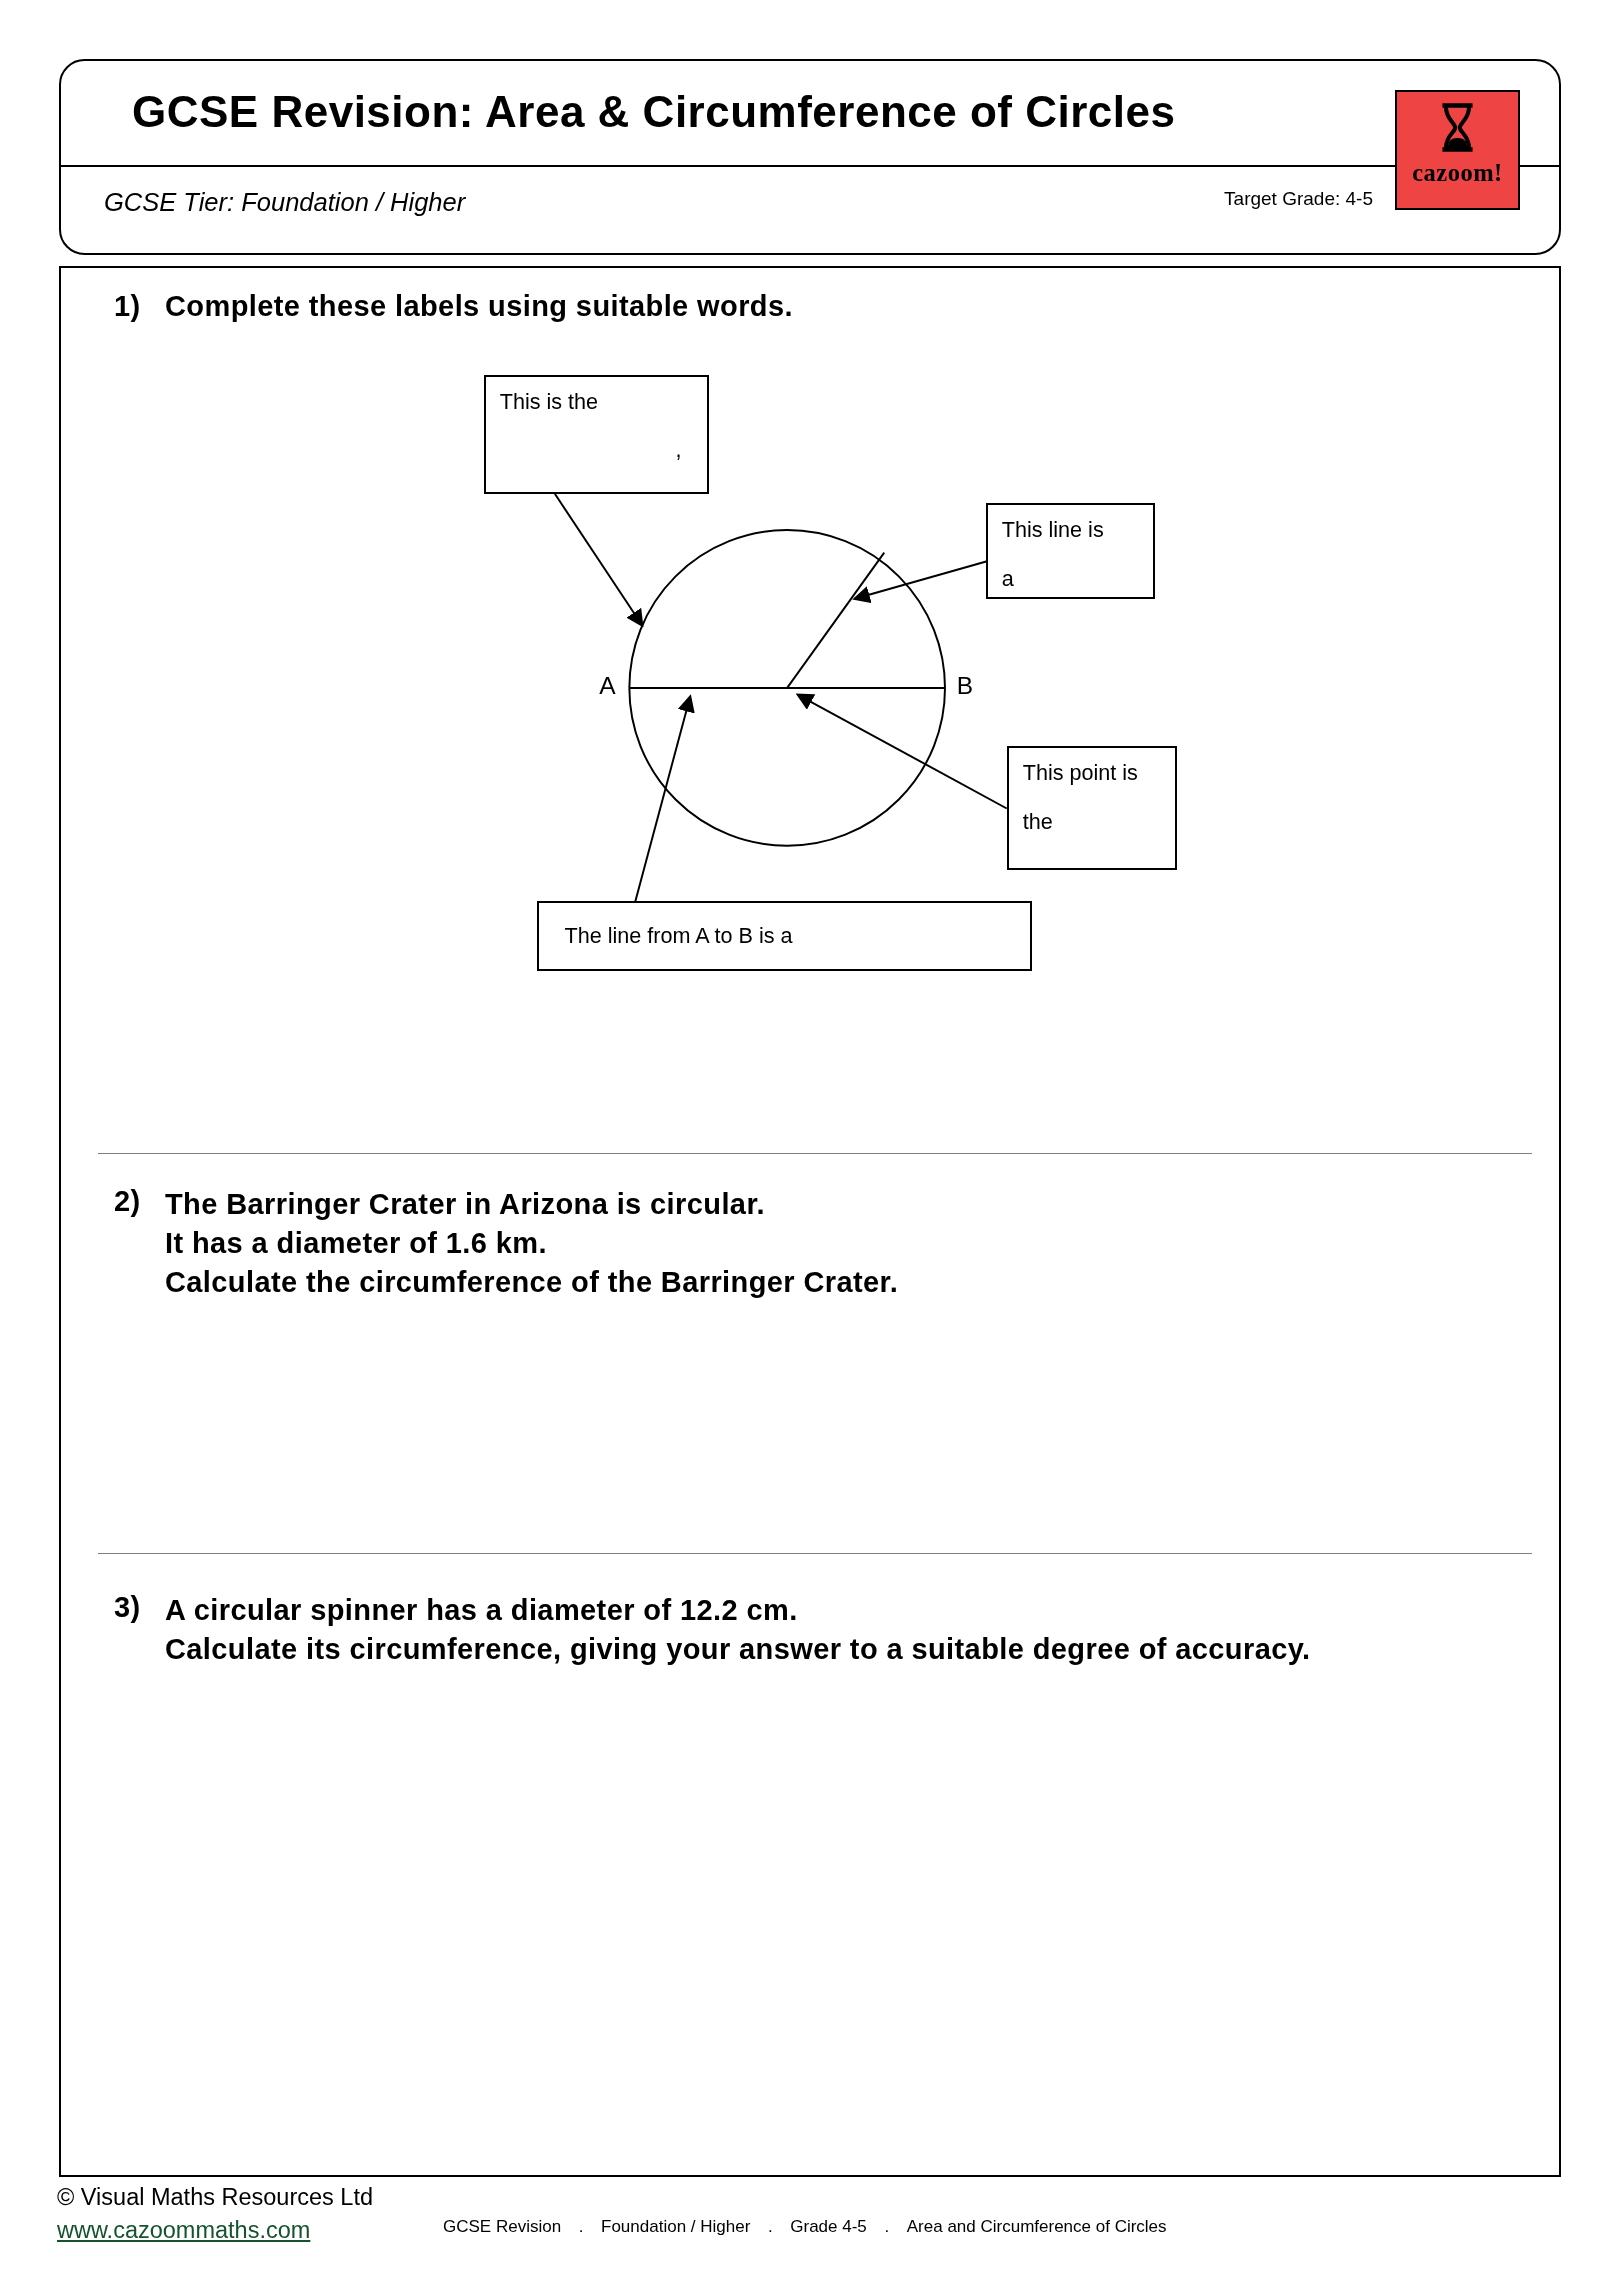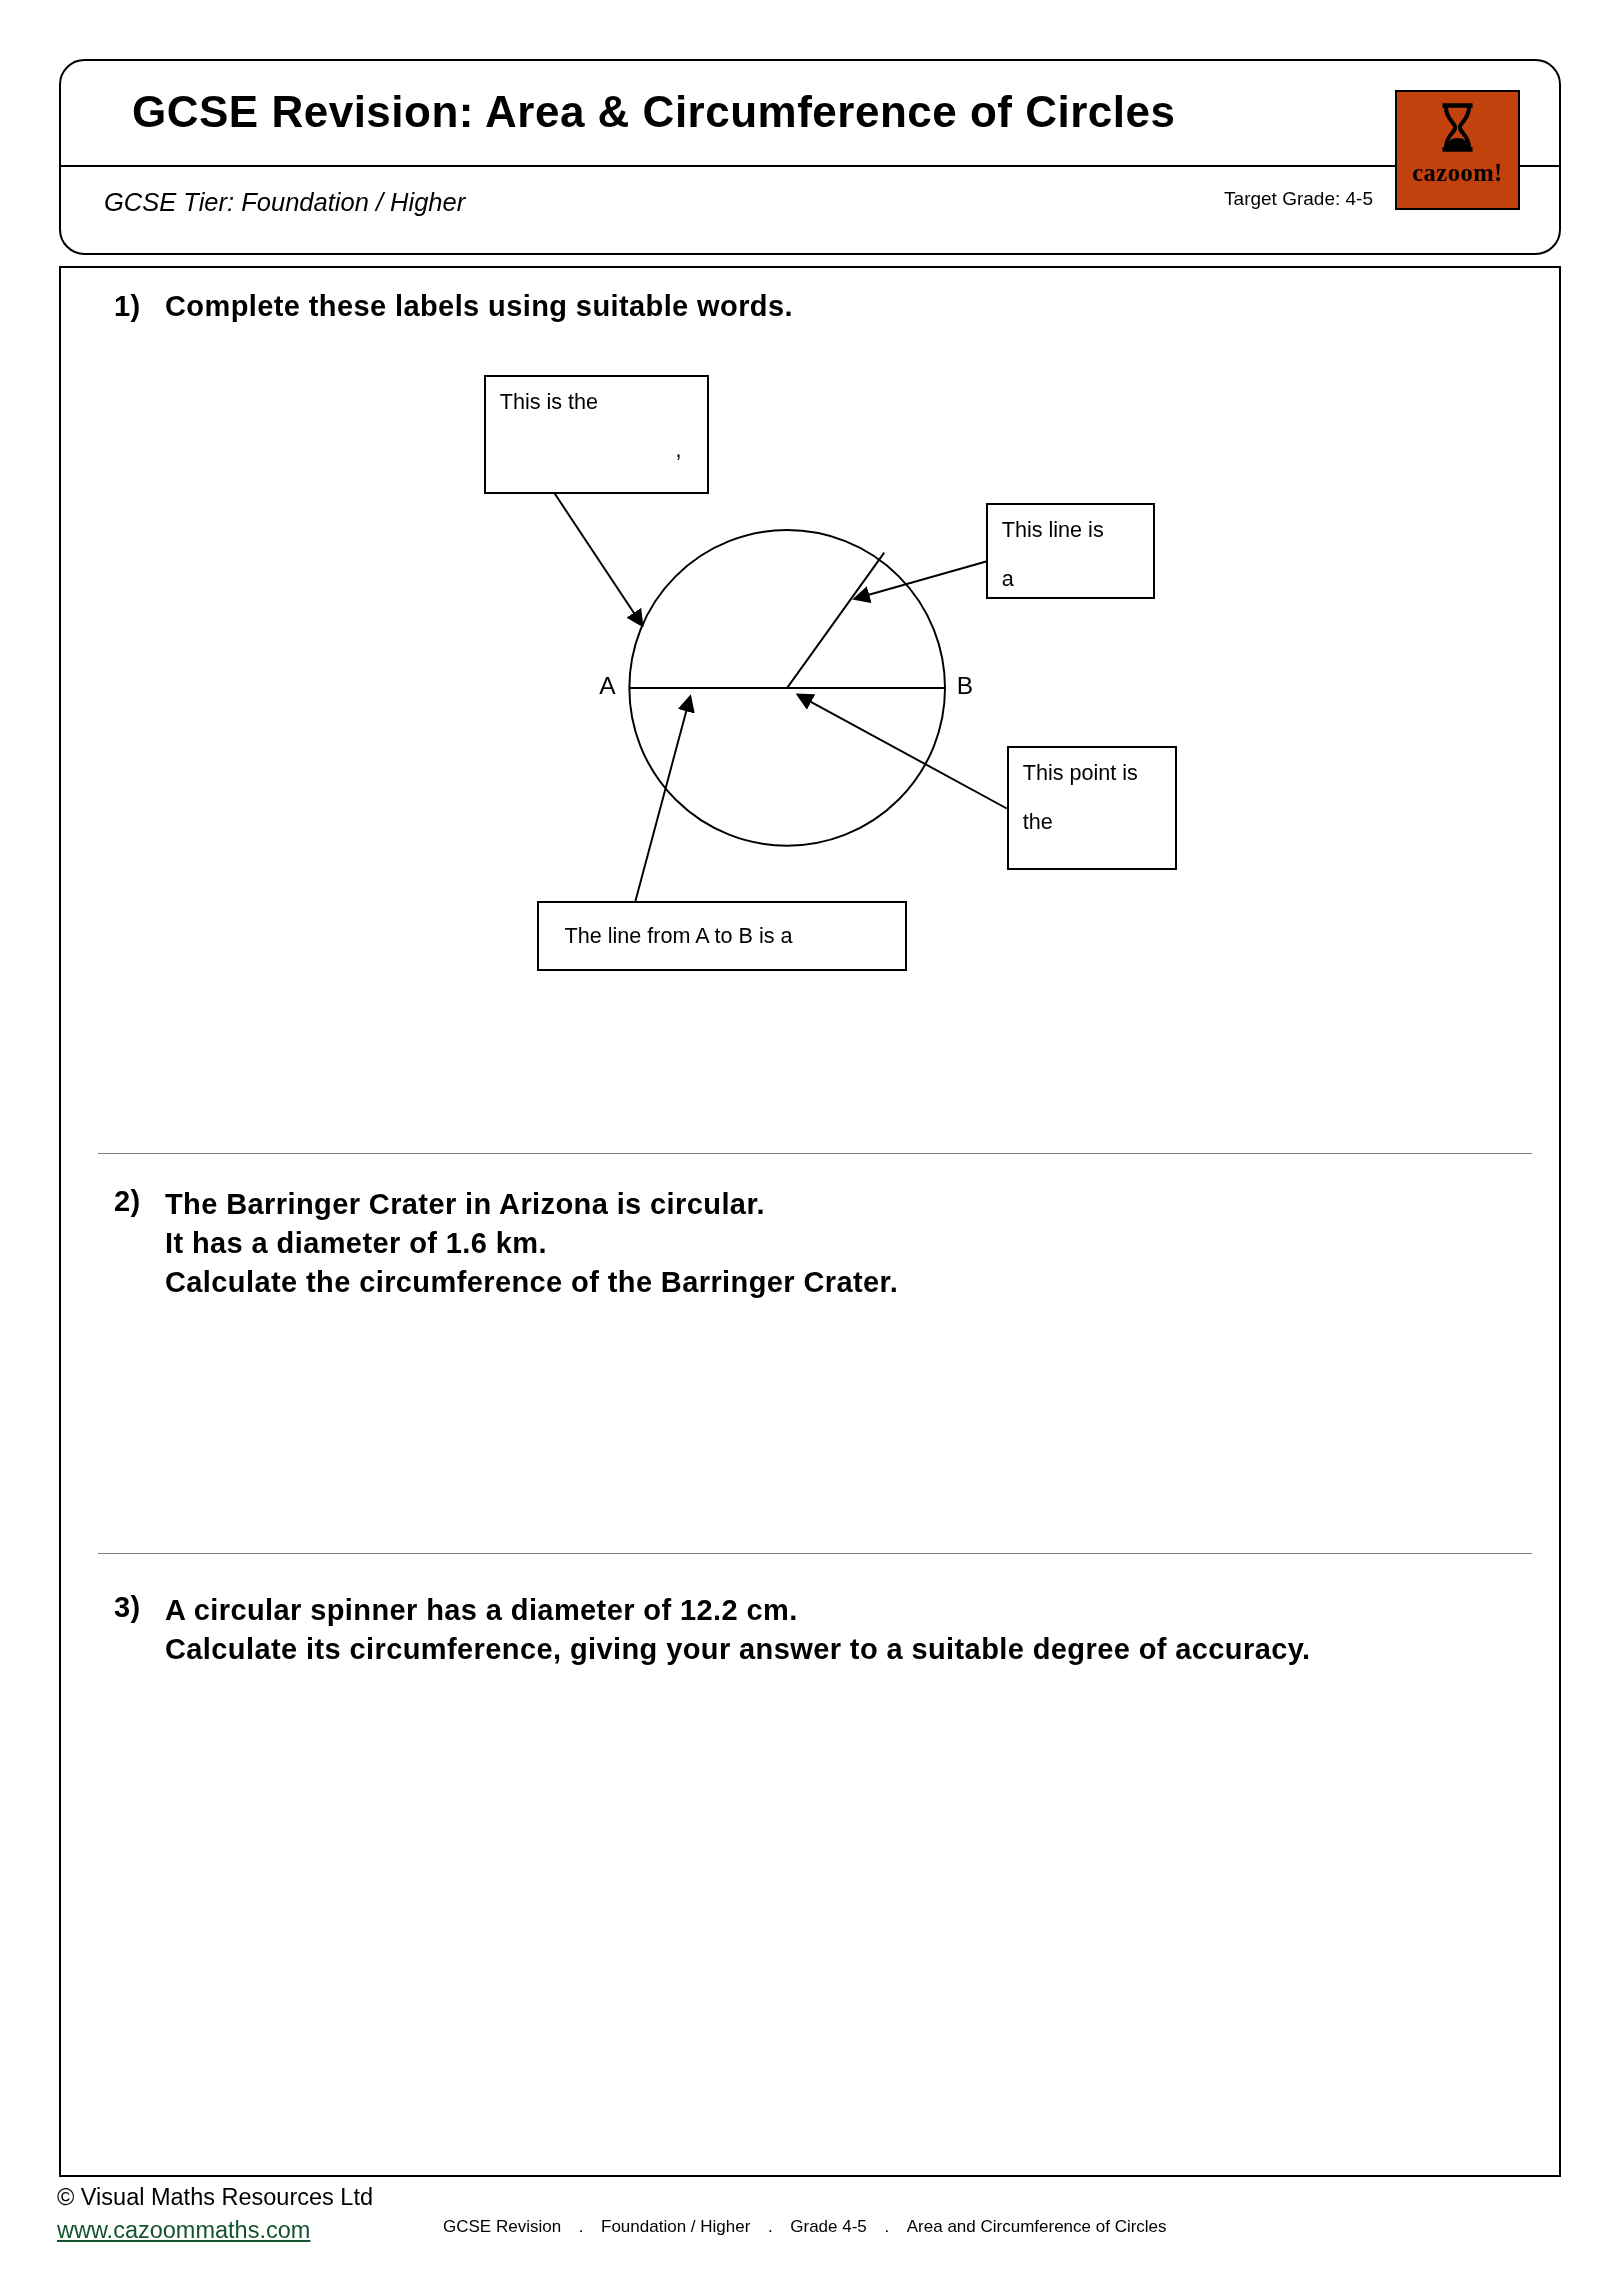--- a/index.html
+++ b/index.html
@@ -8,21 +8,21 @@
   .page { position:relative; width:1621px; height:2293px; background:#fff; overflow:hidden; }
 
   
   .header-box { position:absolute; left:59px; top:59px; width:1502px; height:196px;
                 border:2.9px solid #000; border-radius:25.5px; background:#fff; }
   .title { position:absolute; left:43px; top:25.5px; font-size:44px; font-weight:bold; letter-spacing:0.5px;margin-left:28px; }
   .header-rule { position:absolute; left:0; right:0; top:104px; border-top:2px solid #000; }
   .tier { position:absolute; left:43px; top:127px; font-size:25.5px;font-style:italic; }
   .target { position:absolute; right:186px; top:127px; font-size:19px;text-align:center; }
   .logo { position:absolute; right:39px; top:29px; width:125px; height:120px;
-          border:2px solid #000; background:#c2410c; z-index:2; text-align:center; padding-top:7.8px; }
+          border:2px solid #000; background:#ef4444; z-index:2; text-align:center; padding-top:7.8px; }
   .logo-text { font-family:"Liberation Serif", serif; font-weight:bold; font-size:24.5px; letter-spacing:0.5px; }
 
   
   .panel { position:absolute; left:59px; top:266px; width:1502px; height:1911px;
            border:2px solid #000; background:#fff; }
 
   .q-row { position:absolute; display:flex; font-weight:bold; font-size:29px; letter-spacing:0.4px; }
   .q-num { width:51px; flex:none; }
   .q-lines div { line-height:39px; }
 
@@ -92,21 +92,21 @@
     <div class="label-box" style="left:925px; top:235px; width:169px; height:96px;">
       <div>This line is</div>
       <div class="box-line2">a</div>
     </div>
 
     <div class="label-box" style="left:946px; top:478px; width:170px; height:124px;">
       <div>This point is</div>
       <div class="box-line2">the</div>
     </div>
 
-    <div class="label-box box-diameter" style="left:476px; top:633px; width:370px; height:70px;">
+    <div class="label-box box-diameter" style="left:476px; top:633px; width:495px; height:70px;">
       <div>The line from A to B is a</div>
     </div>
 
     <div class="divider" style="top:885px;"></div>
 
     <div class="q-row" style="left:53px; top:917px;">
       <div class="q-num">2)</div>
       <div class="q-lines">
         <div>The Barringer Crater in Arizona is circular.</div>
         <div>It has a diameter of 1.6 km.</div>

